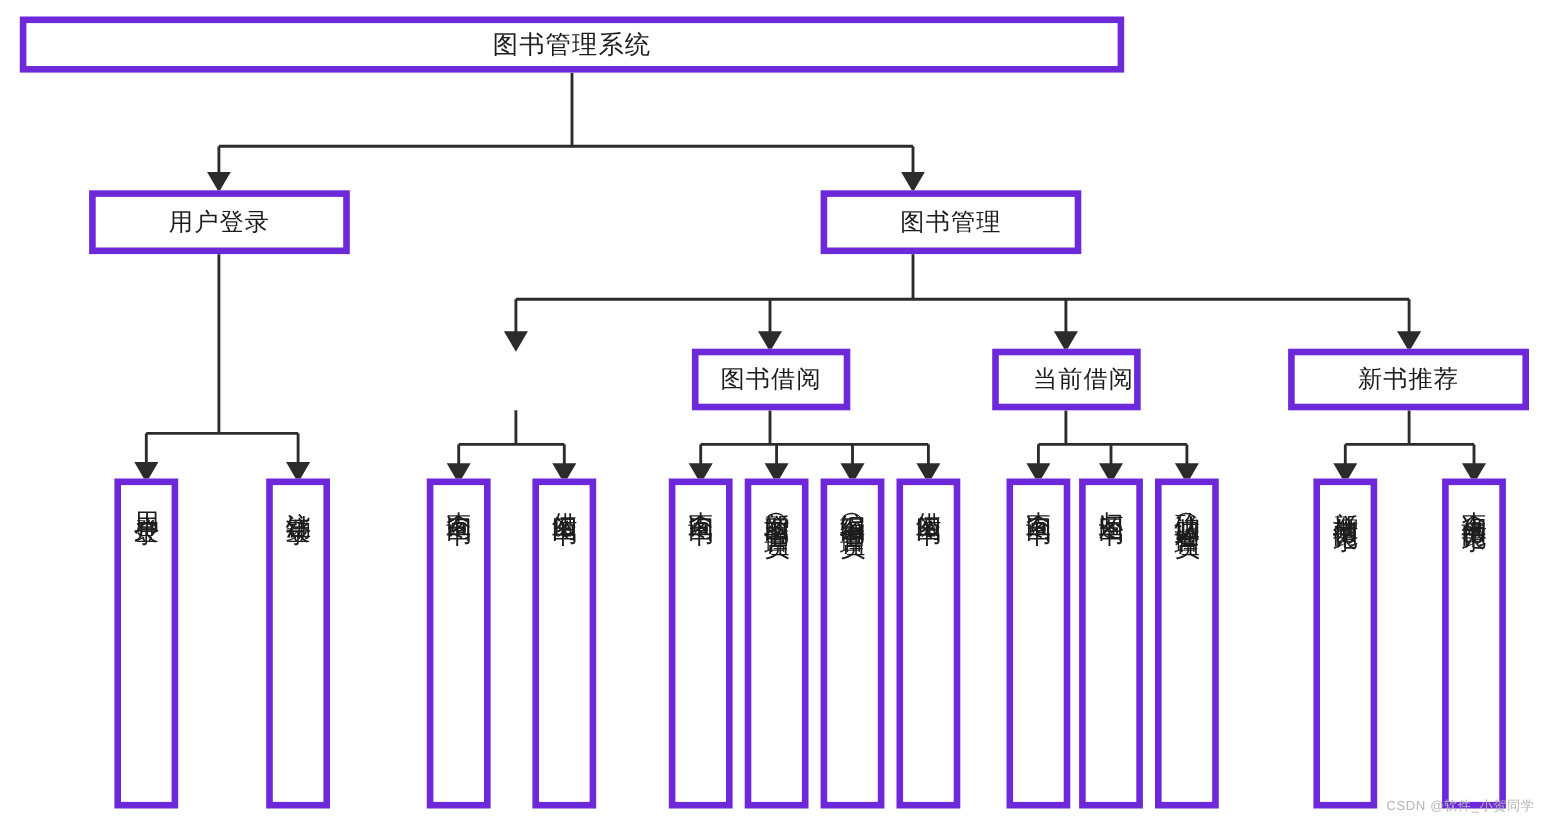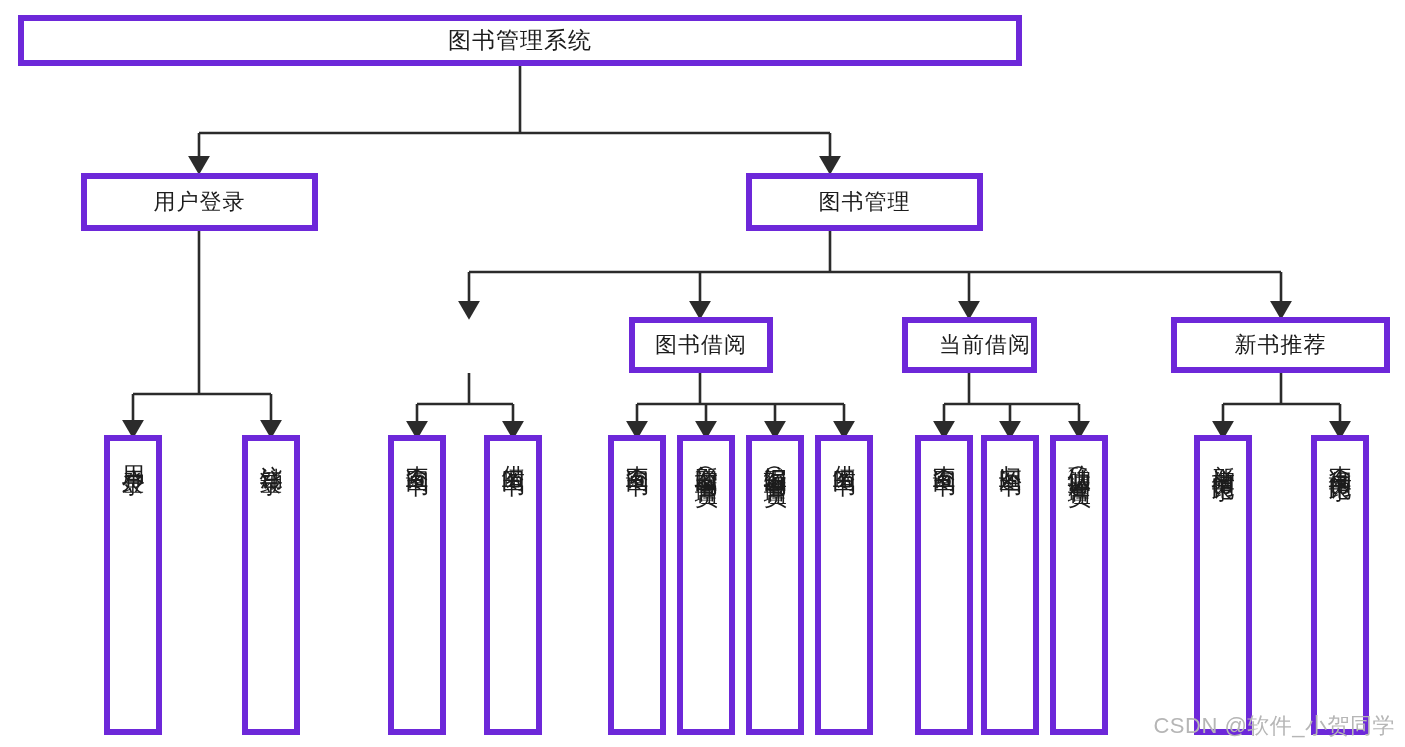--- a/index.html
+++ b/index.html
@@ -48,21 +48,21 @@
     text-orientation:upright;
     font-size:23px;
     line-height:1.02;
     letter-spacing:3px;
     white-space:nowrap;
   }
   .watermark{
     position:absolute;
     right:10px;
     bottom:6px;
-    font-size:22px;
+    font-size:12px;
     color:#b6b6b6;
     letter-spacing:0.5px;
     z-index:5;
     white-space:nowrap;
     pointer-events:none;
   }
   svg.connectors{
     position:absolute;left:0;top:0;width:1405px;height:747px;
     z-index:1;
   }

